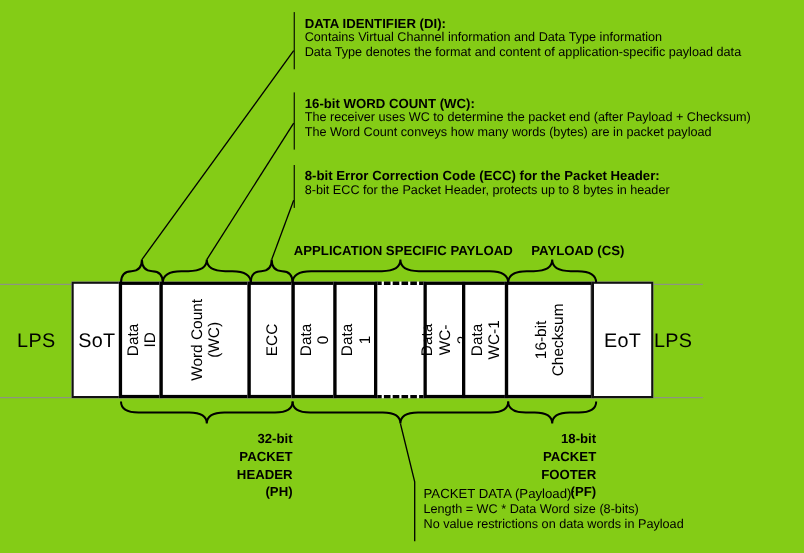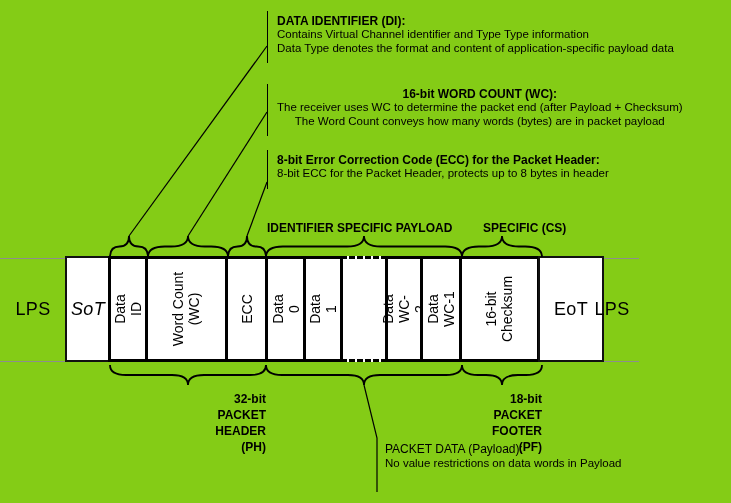--- a/index.html
+++ b/index.html
@@ -12,21 +12,21 @@
   }
   
   .ann {
     position: absolute; left: 267px;
     border-left: 1px solid #000;
     padding: 3px 0 8px 9px;
   }
   .ann .t { font-weight: bold; font-size: 12px; line-height: 14px; white-space: nowrap; }
   .ann .l { font-size: 11.5px; line-height: 13.5px; white-space: nowrap; }
   #ann-di  { top: 11px; }
-  #ann-wc  { top: 84px; text-align: center; }
+  #ann-wc  { top: 84px; }
   #ann-ecc { top: 150px; }
 
   .sec-label {
     position: absolute; top: 221px;
     font-weight: bold; font-size: 12px; white-space: nowrap;
   }
   #lbl-payload  { left: 267px; }
   #lbl-checksum { left: 483px; }
 
   
@@ -42,30 +42,30 @@
     z-index: 2;
   }
   .thick { border: 3px solid #000; }
   .thin  { border: 2px solid #111; }
   .hlabel { font-size: 18px; letter-spacing: 0.3px; }
   .vtext {
     transform: rotate(-90deg);
     white-space: pre-line; text-align: center;
     font-size: 14px; line-height: 16px;
   }
-  #box-sot    { left: 65px;  width: 46px; font-style: italic; }
+  #box-sot    { left: 65px;  width: 46px; }
   #box-did    { left: 108px; width: 40px; }
   #box-wc     { left: 145px; width: 83px; }
   #box-ecc    { left: 225px; width: 43px; }
   #box-d0     { left: 265px; width: 41px; }
   #box-d1     { left: 303px; width: 40px; }
   #box-dwc2   { left: 385px; width: 38px; }
   #box-dwc1   { left: 420px; width: 42px; }
   #box-cksum  { left: 459px; width: 81px; }
-  #box-eot    { left: 538px; width: 66px; }
+  #box-eot    { left: 538px; width: 56px; }
 
   .lps {
     position: absolute; top: 256px; height: 106px;
     display: flex; align-items: center; justify-content: center;
     font-size: 18px; letter-spacing: 0.3px; z-index: 2; text-align: right;
   }
   #lps-left  { left: 8px;   width: 50px; }
   #lps-right { left: 588px; width: 48px; }
 
   
@@ -95,35 +95,35 @@
   svg.overlay line     { stroke: #000; stroke-width: 1.2; }
   svg.overlay polyline { fill: none; stroke: #000; stroke-width: 1.2; }
 </style>
 </head>
 <body>
 
 <div class="canvas">
 
   <div class="ann" id="ann-di">
     <div class="t">DATA IDENTIFIER (DI):</div>
-    <div class="l">Contains Virtual Channel identifier and Type Type information</div>
+    <div class="l">Contains Virtual Channel information and Data Type information</div>
     <div class="l">Data Type denotes the format and content of application-specific payload data</div>
   </div>
   <div class="ann" id="ann-wc">
     <div class="t">16-bit WORD COUNT (WC):</div>
     <div class="l">The receiver uses WC to determine the packet end (after Payload + Checksum)</div>
     <div class="l">The Word Count conveys how many words (bytes) are in packet payload</div>
   </div>
   <div class="ann" id="ann-ecc">
     <div class="t">8-bit Error Correction Code (ECC) for the Packet Header:</div>
     <div class="l">8-bit ECC for the Packet Header, protects up to 8 bytes in header</div>
   </div>
 
-  <div class="sec-label" id="lbl-payload">IDENTIFIER SPECIFIC PAYLOAD</div>
-  <div class="sec-label" id="lbl-checksum">SPECIFIC (CS)</div>
+  <div class="sec-label" id="lbl-payload">APPLICATION SPECIFIC PAYLOAD</div>
+  <div class="sec-label" id="lbl-checksum">PAYLOAD (CS)</div>
 
   <div class="rail" id="rail-top"></div>
   <div class="rail" id="rail-bottom"></div>
 
   <div class="gap"></div>
 
   <div class="lps" id="lps-left">LPS</div>
 
   <div class="box thin hlabel" id="box-sot">
     <span>SoT</span>
@@ -164,20 +164,21 @@
 PACKET
 HEADER
 (PH)</div>
   <div class="blabel" id="lbl-pf">18-bit
 PACKET
 FOOTER
 (PF)</div>
 
   <div id="packet-data-block">
     <div class="t">PACKET DATA (Payload):</div>
+    <div class="l">Length = WC * Data Word size (8-bits)</div>
     <div class="l">No value restrictions on data words in Payload</div>
   </div>
 
   <svg class="overlay" width="731" height="503">
     <path d="M 110 257 Q 110 246.5 119.5 246.5 L 119.5 246.5 Q 129 246.5 129 236 Q 129 246.5 138.5 246.5 L 138.5 246.5 Q 148 246.5 148 257"></path>
     <path d="M 148 257 Q 148 246.5 164.8 246.5 L 171.2 246.5 Q 188 246.5 188 236 Q 188 246.5 204.8 246.5 L 211.2 246.5 Q 228 246.5 228 257"></path>
     <path d="M 228 257 Q 228 246.5 237.5 246.5 L 237.5 246.5 Q 247 246.5 247 236 Q 247 246.5 256.5 246.5 L 256.5 246.5 Q 266 246.5 266 257"></path>
     <path d="M 266 257 Q 266 246.5 282.8 246.5 L 347.2 246.5 Q 364 246.5 364 236 Q 364 246.5 380.8 246.5 L 445.2 246.5 Q 462 246.5 462 257"></path>
     <path d="M 462 257 Q 462 246.5 478.8 246.5 L 485.2 246.5 Q 502 246.5 502 236 Q 502 246.5 518.8 246.5 L 525.2 246.5 Q 542 246.5 542 257"></path>
     <path d="M 110 365 Q 110 375 126 375 L 172 375 Q 188 375 188 385 Q 188 375 204 375 L 250 375 Q 266 375 266 365"></path>

